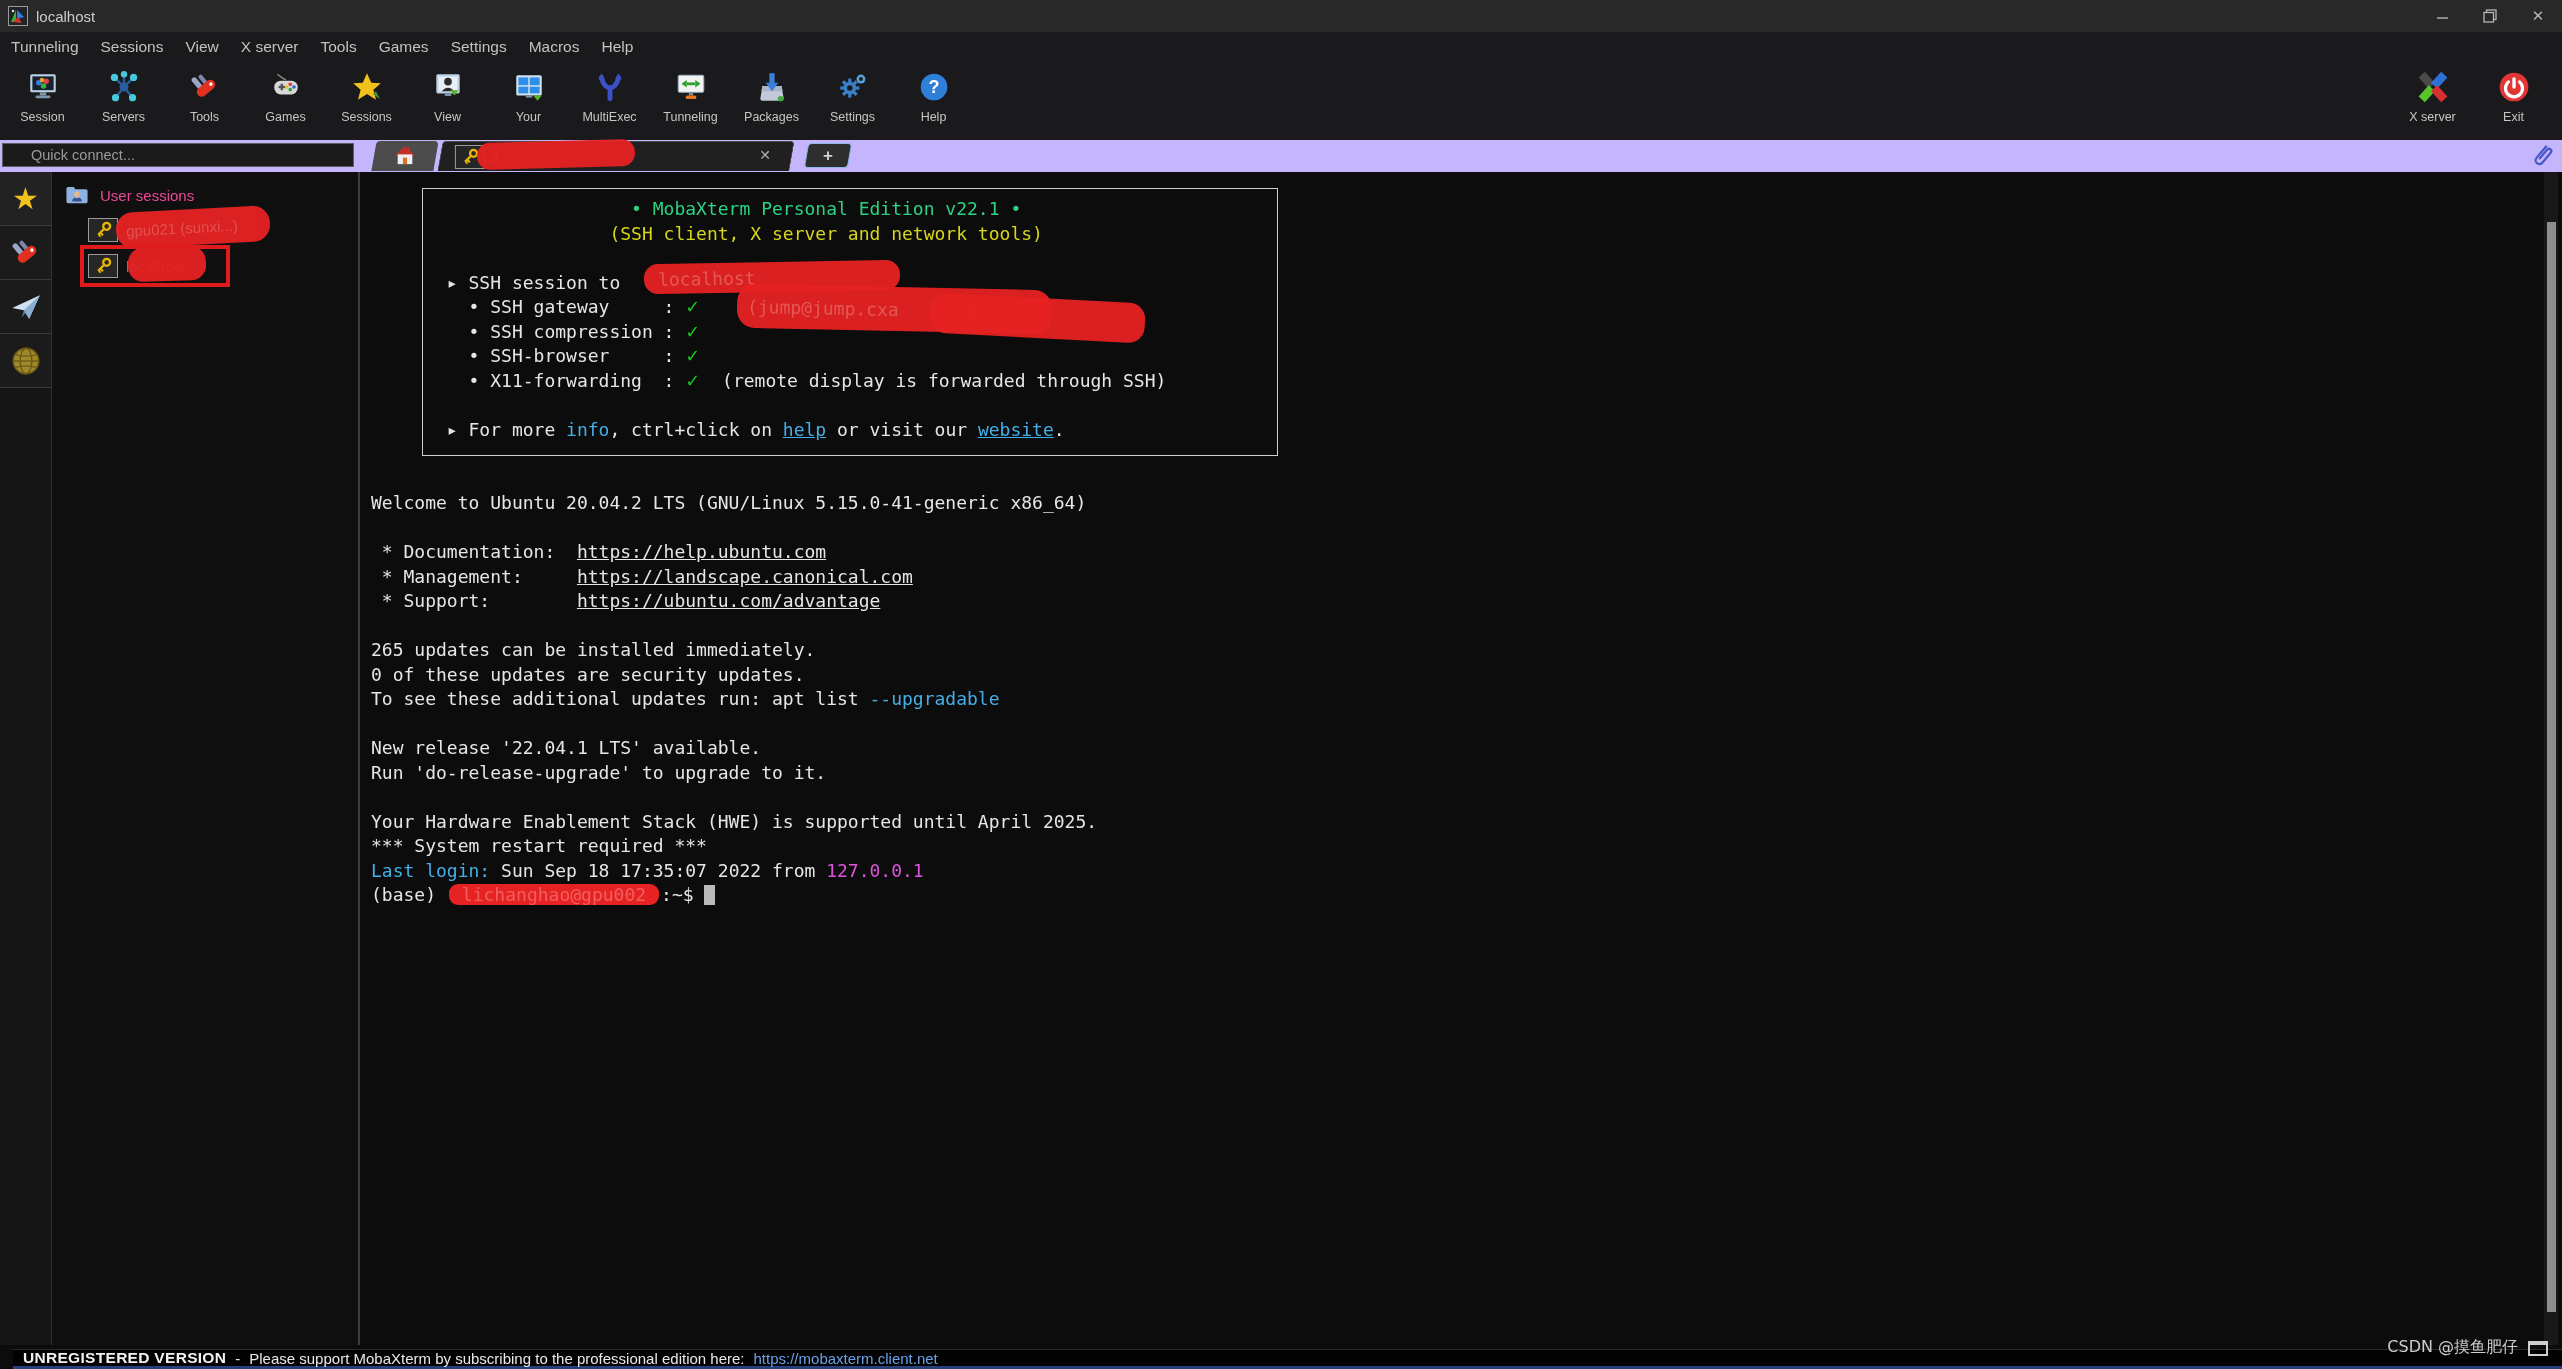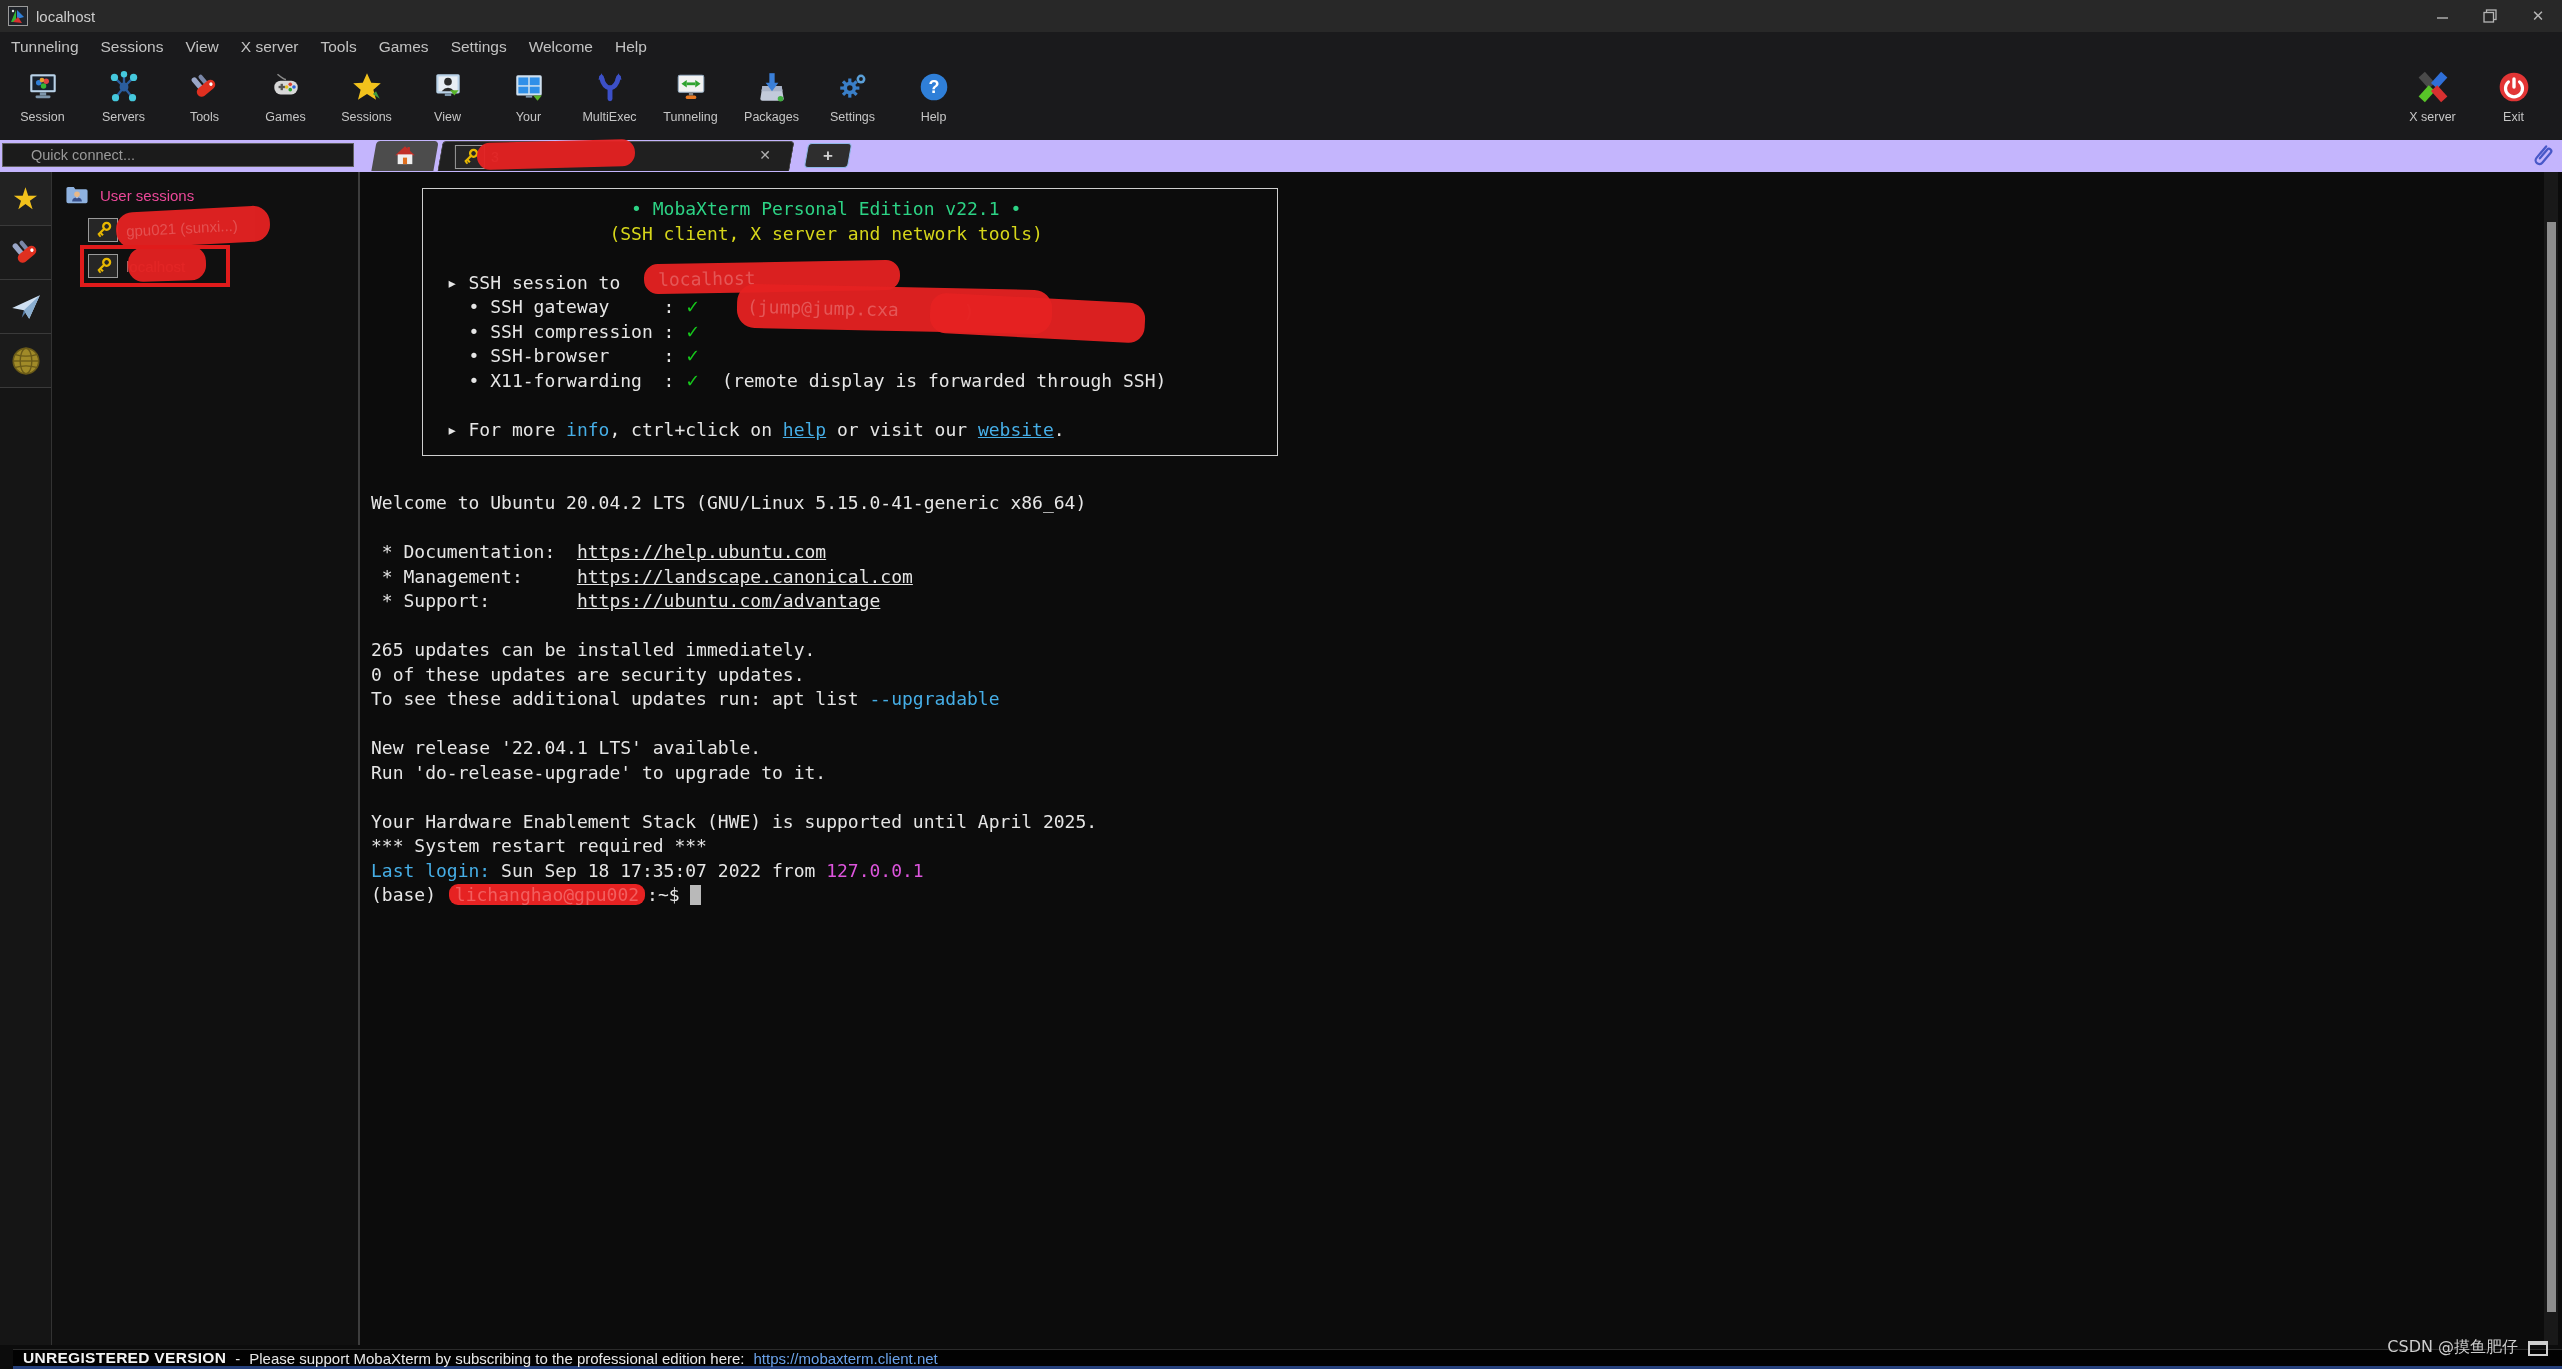--- a/index.html
+++ b/index.html
@@ -66,21 +66,21 @@
   .tout{position:absolute;left:11px;top:25px;font-family:"DejaVu Sans Mono",monospace;font-size:18px;line-height:24.5px;color:#e6e6e6;white-space:pre;}
   .tline{height:24.5px;}
   .s-d{}
   .s-g{color:#2dd385;}
   .s-y{color:#d6d61a;}
   .s-c{color:#46aee6;}
   .s-lk{color:#46aee6;text-decoration:underline;}
   .s-u{text-decoration:underline;}
   .s-m{color:#dd55dd;}
   .s-ck{color:#16c61c;font-family:"DejaVu Sans",monospace;}
-  .s-red{background:#e62222;border-radius:9px;color:rgba(255,160,160,.48);padding:0 6px;margin:0 2px;}
+  .s-red{background:#e62222;border-radius:9px;color:rgba(255,160,160,.48);padding:0 13px;margin:0 2px;}
   .s-cur{background:#b9b9b9;display:inline-block;width:11px;height:20px;vertical-align:text-bottom;}
 
   
   .scroll-track{position:absolute;left:2544px;width:14px;top:172px;bottom:24px;background:#191919;}
   .scroll-thumb{position:absolute;left:2547px;width:9px;top:222px;height:1090px;background:#8d8d8d;}
 
   
   .blob{position:absolute;background:#e62222;opacity:.95;z-index:5;}
   .blob-tab{left:477px;top:141px;width:158px;height:27px;border-radius:13px;transform:rotate(-1.5deg);}
   .blob-side1{left:116px;top:209px;width:154px;height:36px;border-radius:17px;transform:rotate(-3deg);
@@ -139,21 +139,21 @@
   </div>
 
   <div class="menubar">
       <span class="menu-item">Tunneling</span>
       <span class="menu-item">Sessions</span>
       <span class="menu-item">View</span>
       <span class="menu-item">X server</span>
       <span class="menu-item">Tools</span>
       <span class="menu-item">Games</span>
       <span class="menu-item">Settings</span>
-      <span class="menu-item">Welcome</span>
+      <span class="menu-item">Macros</span>
       <span class="menu-item">Help</span>
     </div>
 
   <div class="toolbar">
     <div class="toolbar-left">
         <div class="tbtn">
           <span class="icn">
             <svg viewBox="0 0 32 32" width="34" height="34">
               <rect x="4" y="4" width="24" height="17" rx="1.5" fill="#b9d2e8"></rect>
               <rect x="6" y="6" width="20" height="13" fill="#18222e"></rect>

